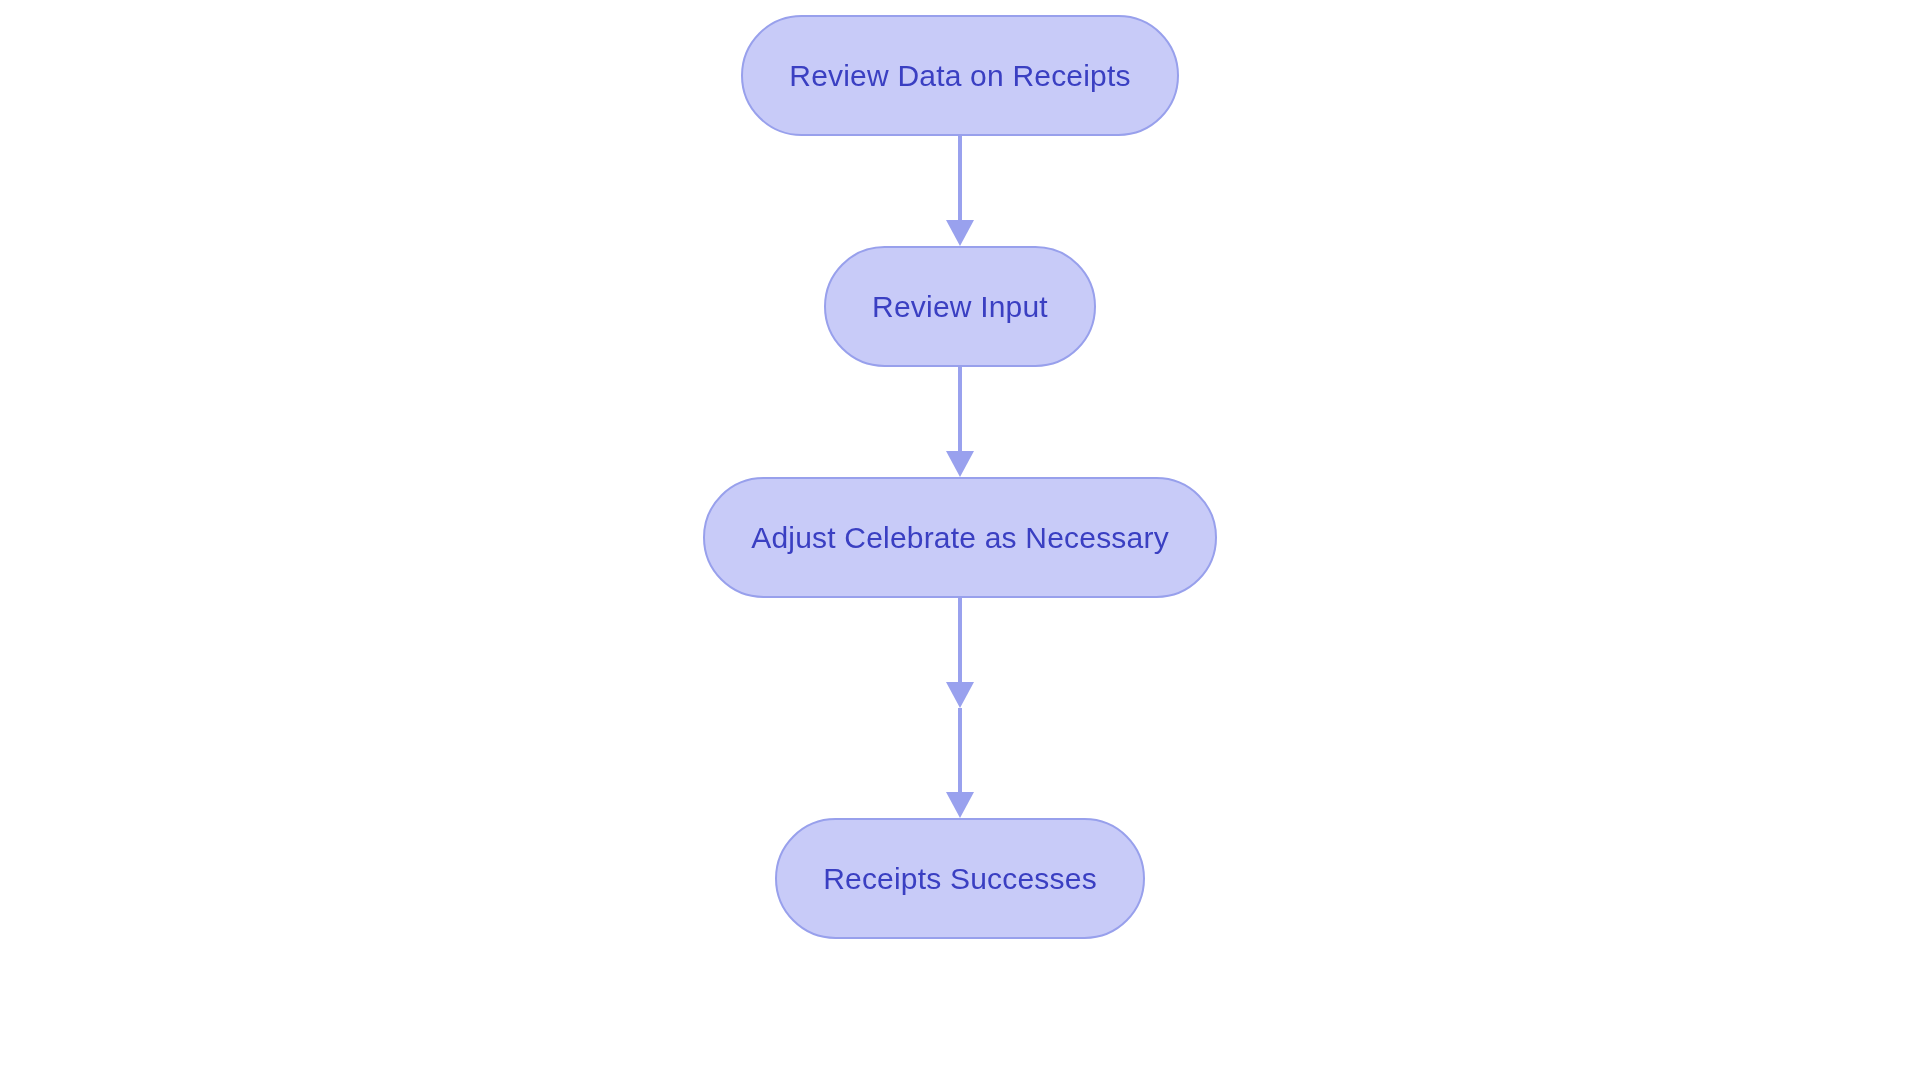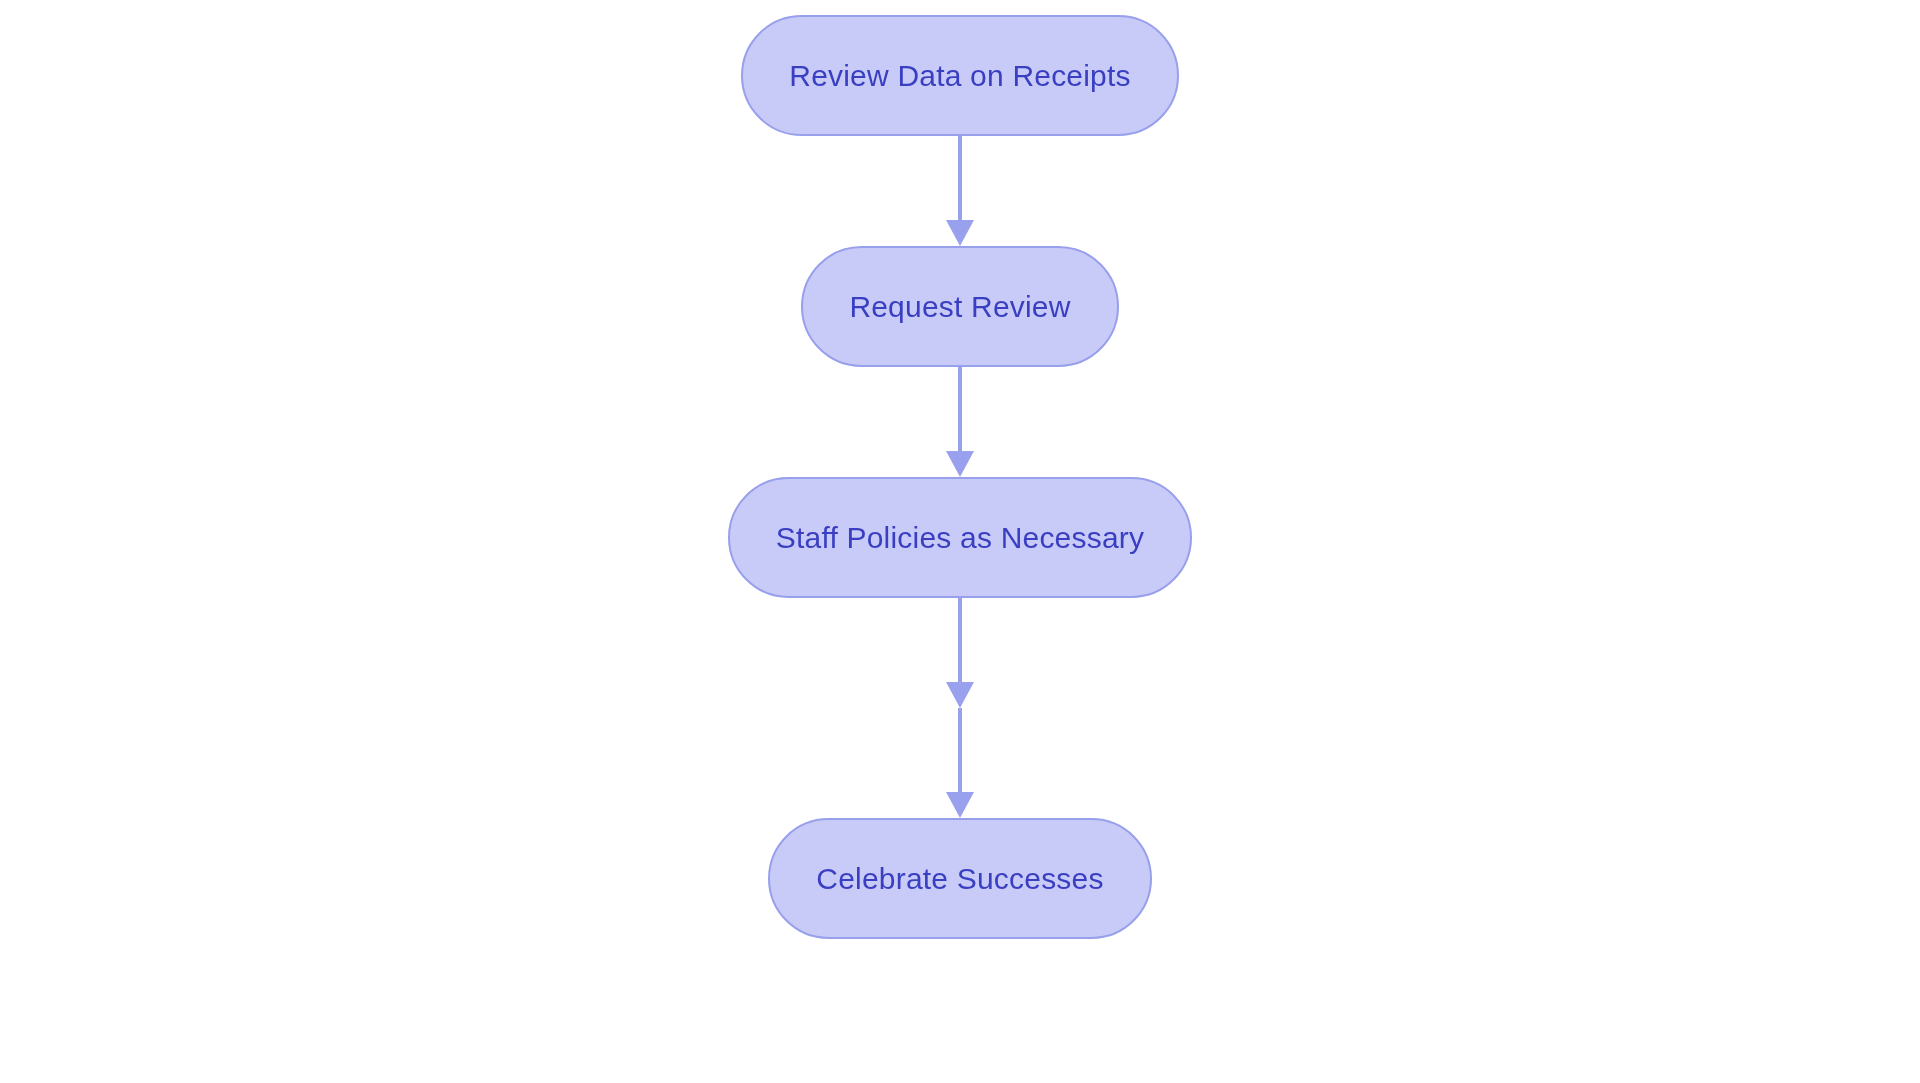--- a/index.html
+++ b/index.html
@@ -69,40 +69,40 @@
   <div class="node">
     <span>Review Data on Receipts</span>
   </div>
 
   <div class="arrow">
     <div class="arrow-line"></div>
     <div class="arrow-head"></div>
   </div>
 
   <div class="node">
-    <span>Request Review</span>
+    <span>Review Input</span>
   </div>
 
   <div class="arrow">
     <div class="arrow-line"></div>
     <div class="arrow-head"></div>
   </div>
 
   <div class="node">
-    <span>Staff Policies as Necessary</span>
+    <span>Adjust Celebrate as Necessary</span>
   </div>
 
   <div class="arrow">
     <div class="arrow-line"></div>
     <div class="arrow-head"></div>
   </div>
 
 
   <div class="arrow">
     <div class="arrow-line"></div>
     <div class="arrow-head"></div>
   </div>
 
   <div class="node">
-    <span>Celebrate Successes</span>
+    <span>Receipts Successes</span>
   </div>
 
 </div>
 
 </body></html>

